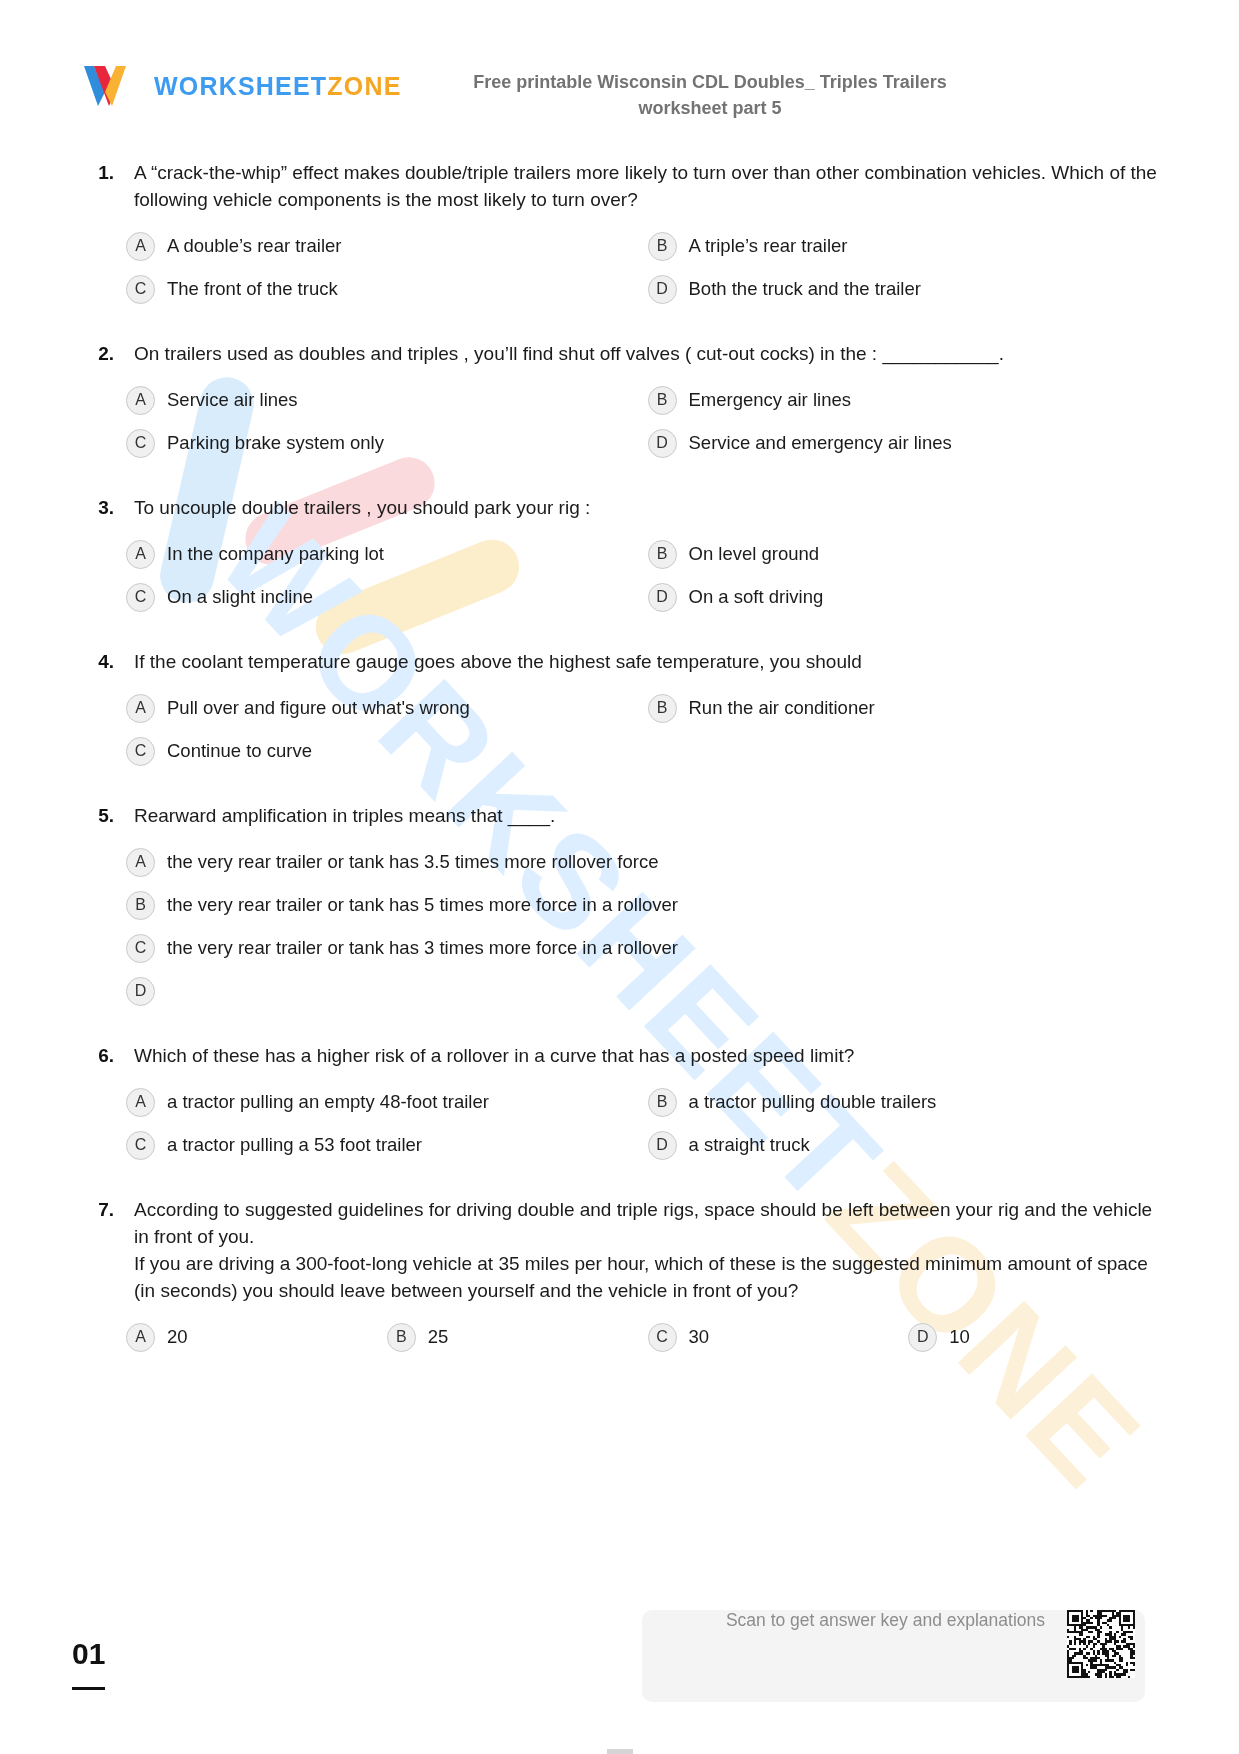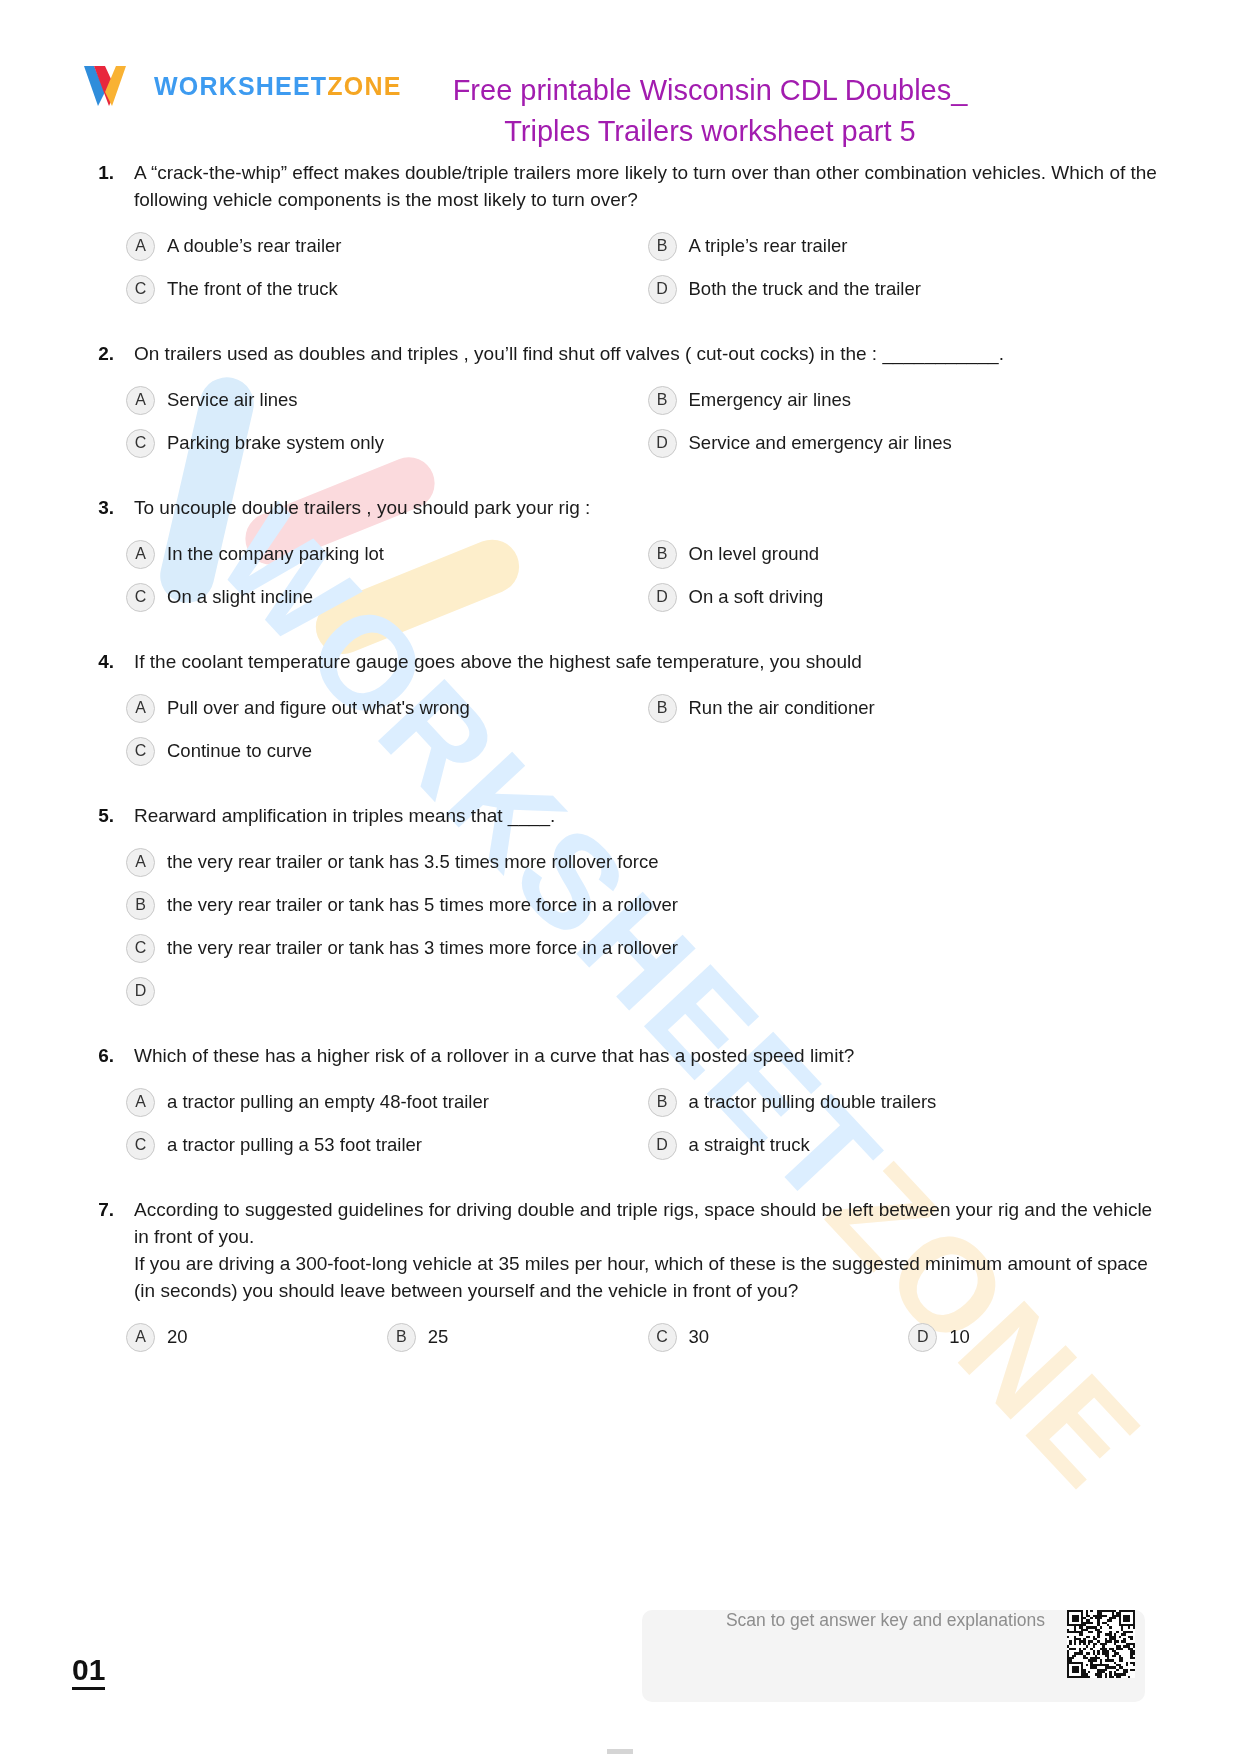--- a/index.html
+++ b/index.html
@@ -83,24 +83,24 @@
   }
   .brand-word .b1 { color: #3d9bf0; }
   .brand-word .b2 { color: #f5a623; }
 
   .doc-title {
     position: absolute;
     left: 430px;
     top: 70px;
     width: 560px;
     text-align: center;
-    font-size: 29px;
-    font-weight: 400;
+    font-size: 18px;
+    font-weight: 700;
     line-height: 1.42;
-    color: #a21caf;
+    color: #737373;
   }
 
   
   .content {
     position: absolute;
     left: 0;
     top: 160px;
     width: 1239px;
     z-index: 2;
   }
@@ -177,21 +177,21 @@
     z-index: 3;
   }
   .page-no {
     position: absolute;
     left: 72px;
     bottom: 64px;
     font-size: 30px;
     font-weight: 700;
     color: #111111;
     border-bottom: 3px solid #111111;
-    padding-bottom: 2px;
+    padding-bottom: 18px;
     line-height: 1;
   }
   .scan-box {
     position: absolute;
     right: 94px;
     bottom: 52px;
     width: 503px;
     height: 92px;
     background: #f4f4f4;
     border-radius: 10px;

